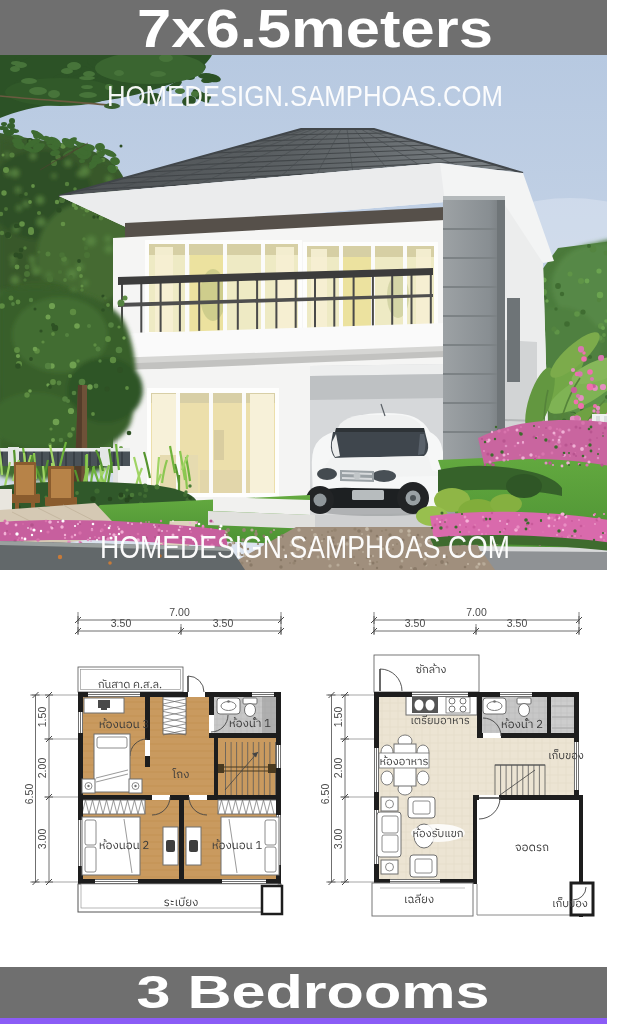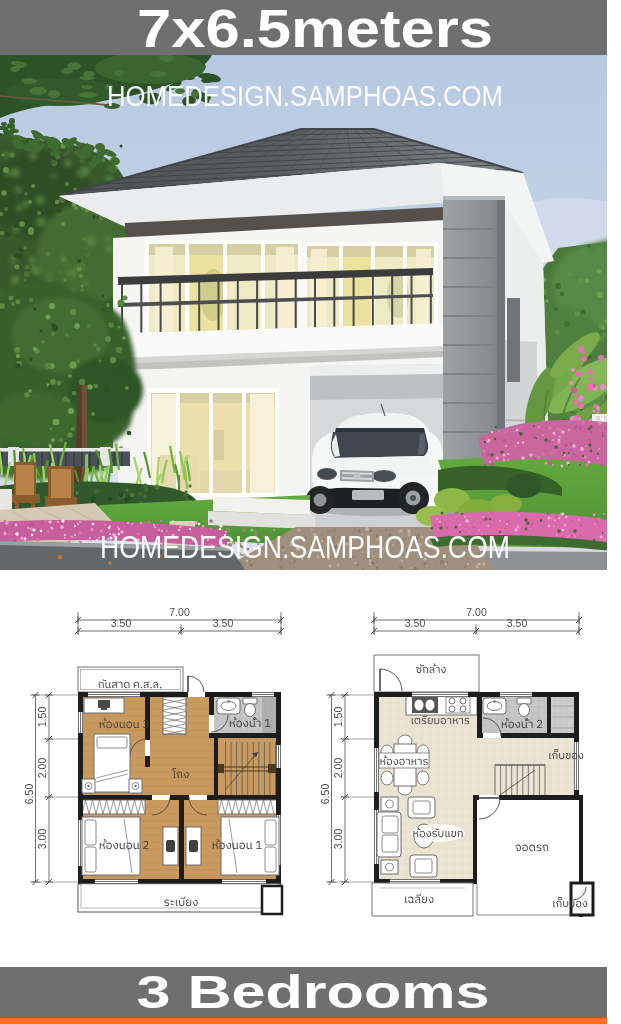--- a/index.html
+++ b/index.html
@@ -1,15 +1,15 @@
 <!DOCTYPE html>
 <html><head><meta charset="utf-8">
 <style>
 html,body{margin:0;padding:0;background:#fff;}
-#page{position:relative;width:607px;height:1024px;overflow:hidden;background:#f97316;
+#page{position:relative;width:607px;height:1024px;overflow:hidden;background:#8b5cf6;
  font-family:"Liberation Sans",sans-serif;text-decoration:underline;}
 </style></head>
 <body>
 <div id="page">
 
 <svg width="621" height="55" viewBox="0 0 621 55" style="position:absolute;top:0;left:0" xmlns="http://www.w3.org/2000/svg">
 <rect x="0" y="0" width="621" height="55" fill="#6f6f6f"></rect>
 <text x="315" y="47" text-anchor="middle" font-size="54" font-weight="bold" textLength="356" lengthAdjust="spacingAndGlyphs" fill="#ffffff" font-family="Liberation Sans, sans-serif">7x6.5meters</text>
 </svg>
 

